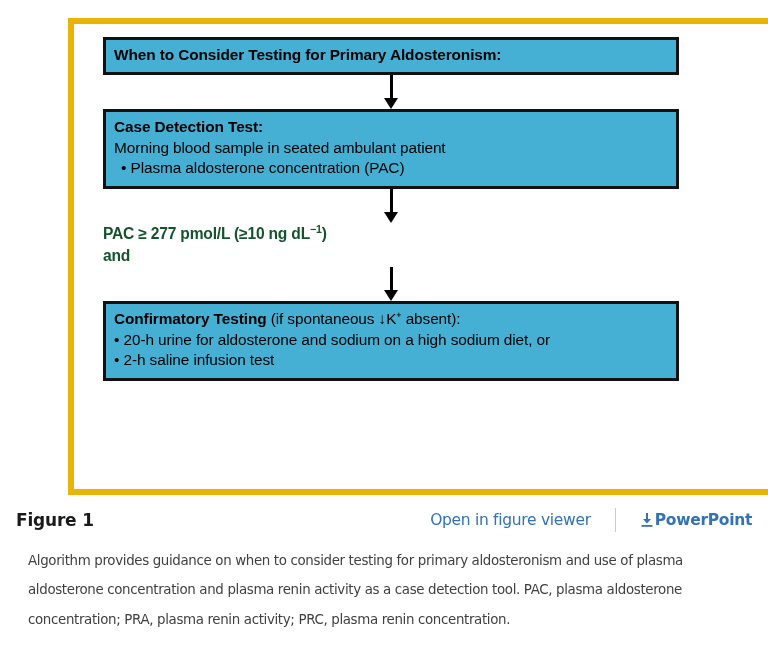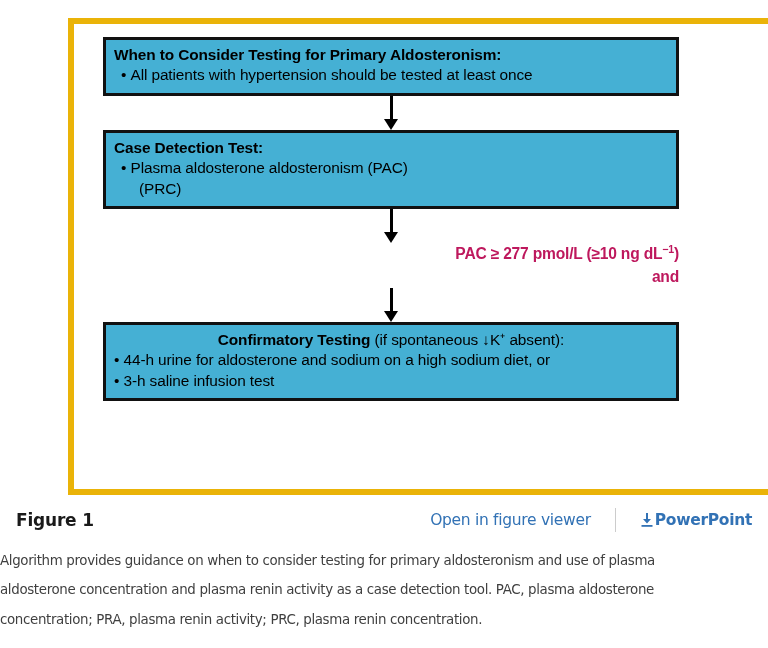--- a/index.html
+++ b/index.html
@@ -55,21 +55,20 @@
     text-indent: -11px;
   }
   .box .bullet-line.flush {
     padding-left: 3px;
     text-indent: -3px;
   }
   .box .cont {
     padding-left: 25px;
   }
   .box .center {
-    text-align: center;
   }
 
   
   .arrow {
     position: relative;
     height: 34px;
   }
   .arrow .shaft {
     position: absolute;
     left: 50%;
@@ -86,25 +85,25 @@
     margin-left: -7px;
     width: 0;
     height: 0;
     border-left: 7px solid transparent;
     border-right: 7px solid transparent;
     border-top: 11px solid #000000;
   }
 
   
   .criteria {
-    text-align: right;
+    text-align: left;
     font-weight: bold;
     font-size: 15.6px;
     line-height: 1.42;
-    color: #be185d;
+    color: #14532d;
     letter-spacing: -0.2px;
   }
   .criteria sup {
     font-size: 0.68em;
     vertical-align: super;
     line-height: 0;
   }
 
   
   .caption-bar {
@@ -154,78 +153,75 @@
     display: inline-block;
     width: 14px;
     height: 16px;
     position: relative;
     flex: none;
   }
 
   
   .description {
     position: absolute;
-    left: 0;
+    left: 28px;
     top: 546px;
     width: 724px;
     font-family: "DejaVu Sans", sans-serif;
     font-size: 13.4px;
     line-height: 2.2;
     color: #3f3f3f;
     letter-spacing: -0.35px;
   }
 </style>
 </head>
 <body>
 
 <div class="figure-frame">
   <div class="flow">
 
     <div class="box">
       <div class="hdr ln">When to Consider Testing for Primary Aldosteronism:</div>
-      <div class="ln bullet-line">
-        <span>•&nbsp;</span><span>All patients with hypertension  should be tested at least once</span>
-      </div>
     </div>
 
     <div class="arrow">
       <div class="shaft"></div>
       <div class="head"></div>
     </div>
 
     <div class="box">
       <div class="hdr ln">Case Detection Test:</div>
+      <div class="ln">Morning blood sample in seated ambulant patient</div>
       <div class="ln bullet-line">
-        <span>•&nbsp;</span><span>Plasma aldosterone aldosteronism (PAC)</span>
+        <span>•&nbsp;</span><span>Plasma aldosterone concentration (PAC)</span>
       </div>
-      <div class="ln cont">(PRC)</div>
     </div>
 
     <div class="arrow">
       <div class="shaft"></div>
       <div class="head"></div>
     </div>
 
     <div class="criteria">
       <div><span>PAC ≥ 277 pmol/L (≥10 ng dL</span><sup>−1</sup><span>)</span></div>
       <div>and</div>
     </div>
 
     <div class="arrow">
       <div class="shaft"></div>
       <div class="head"></div>
     </div>
 
     <div class="box">
       <div class="ln center"><span class="hdr">Confirmatory Testing</span><span> (if spontaneous ↓K⁺ absent):</span></div>
       <div class="ln bullet-line flush">
-        <span>•&nbsp;</span><span>44-h urine for aldosterone and sodium on a high sodium diet, or</span>
+        <span>•&nbsp;</span><span>20-h urine for aldosterone and sodium on a high sodium diet, or</span>
       </div>
       <div class="ln bullet-line flush">
-        <span>•&nbsp;</span><span>3-h saline infusion test</span>
+        <span>•&nbsp;</span><span>2-h saline infusion test</span>
       </div>
     </div>
 
   </div>
 </div>
 
 <div class="caption-bar">
   <span class="fig-label">Figure 1</span>
 
   <span class="cap-links">

